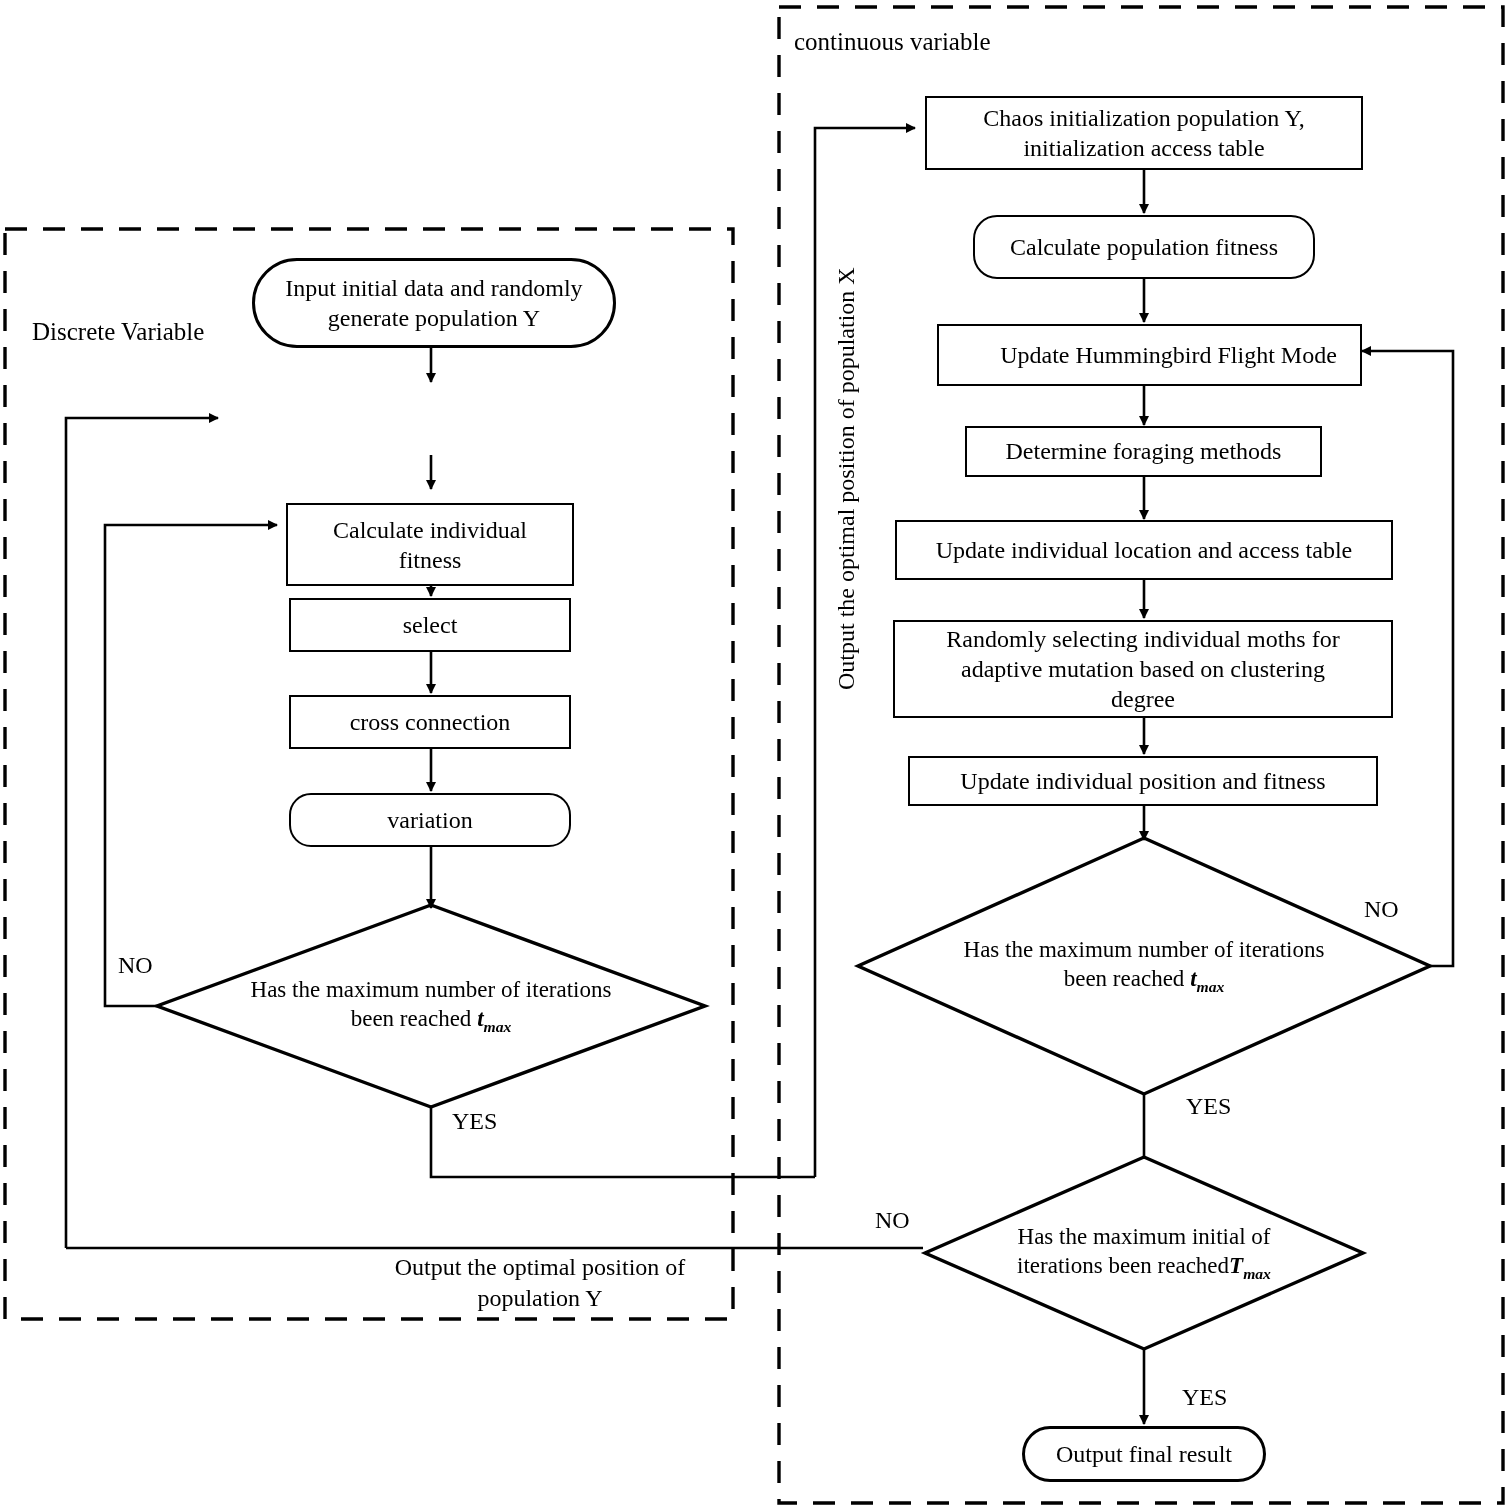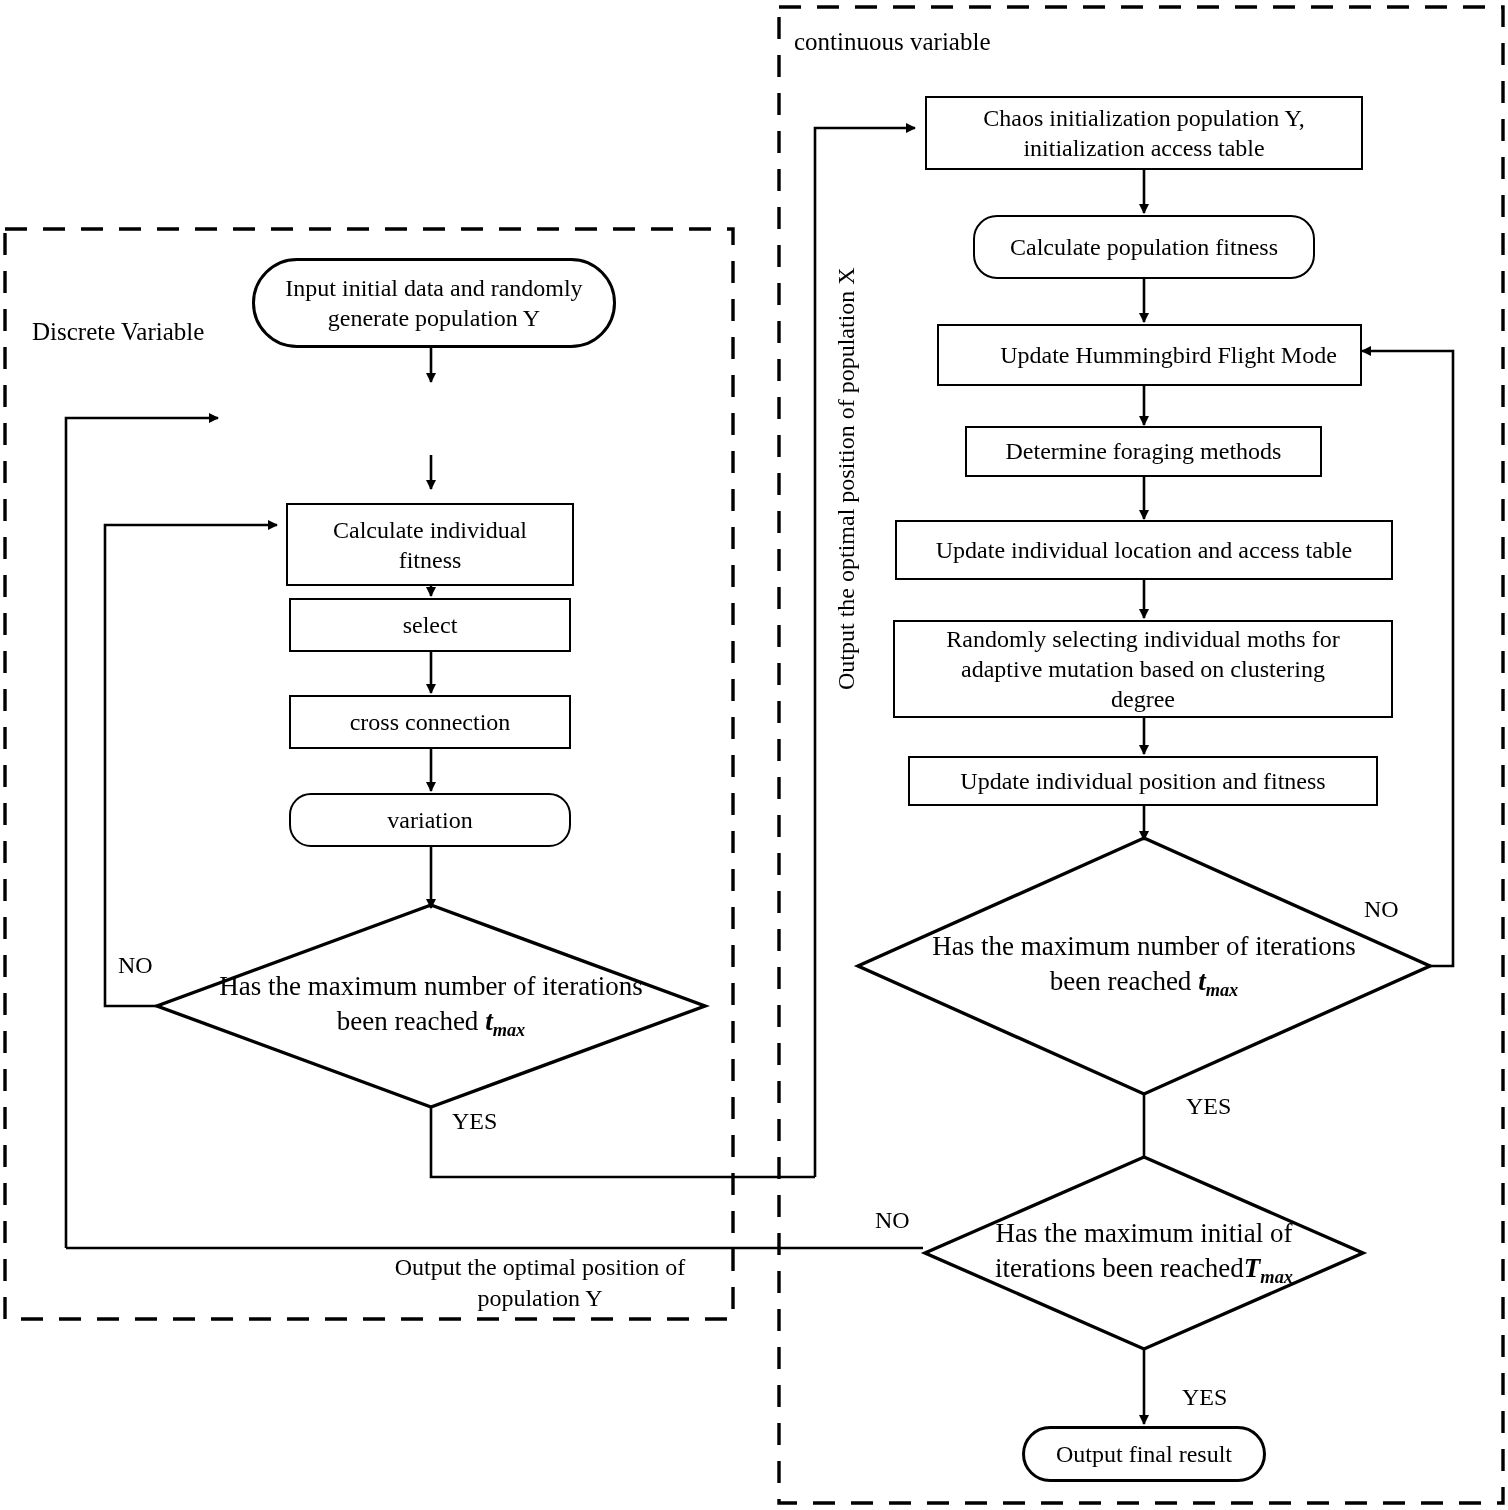--- a/index.html
+++ b/index.html
@@ -8,21 +8,21 @@
   #stage{position:relative;width:1508px;height:1510px;background:#fff;overflow:hidden;}
   svg.layer{position:absolute;left:0;top:0;width:1508px;height:1510px;}
   .node{position:absolute;box-sizing:border-box;display:flex;align-items:center;justify-content:center;text-align:center;color:#000;background:#fff;}
   .proc{border:2px solid #000;}
   .term{border:3px solid #000;border-radius:45px;}
   .dia{background:transparent;border:0;}
   .dia .dlabel{position:relative;z-index:3;}
   .lbl{position:absolute;color:#000;background:transparent;}
   .panel-cap{position:absolute;color:#000;}
   .vert{position:absolute;transform:rotate(-90deg);transform-origin:left top;white-space:nowrap;}
-  .f23{font-size:27px;}
+  .f23{font-size:23px;}
   .f24{font-size:24px;}
   .f25{font-size:25px;}
   .sub{font-style:italic;font-weight:bold;}
   .sub sub{font-size:0.68em;font-style:italic;font-weight:bold;}
 </style>
 </head>
 <body>
 
 <div id="stage">
 

